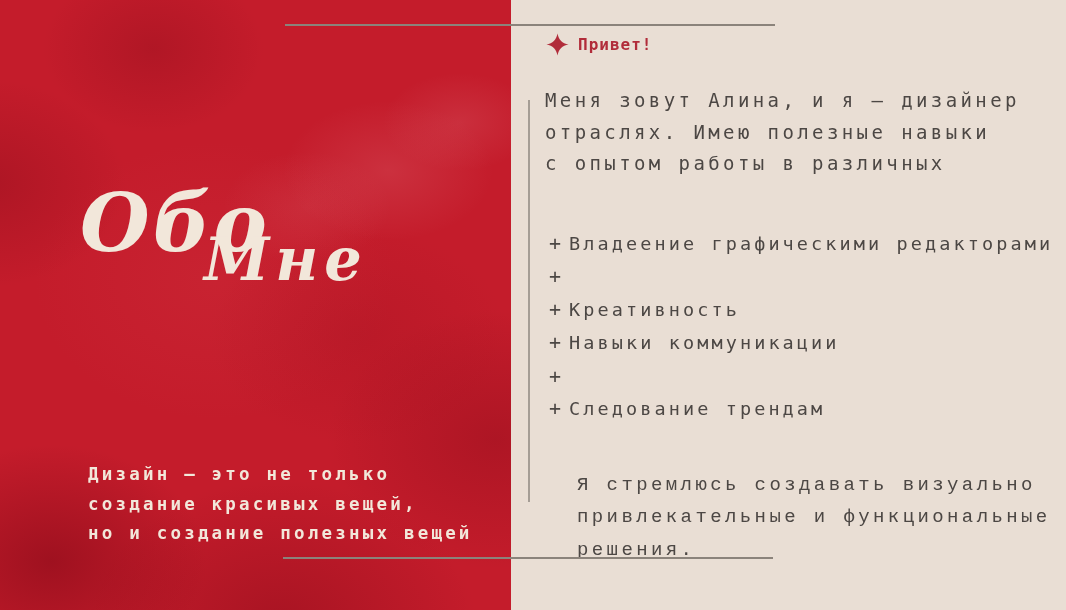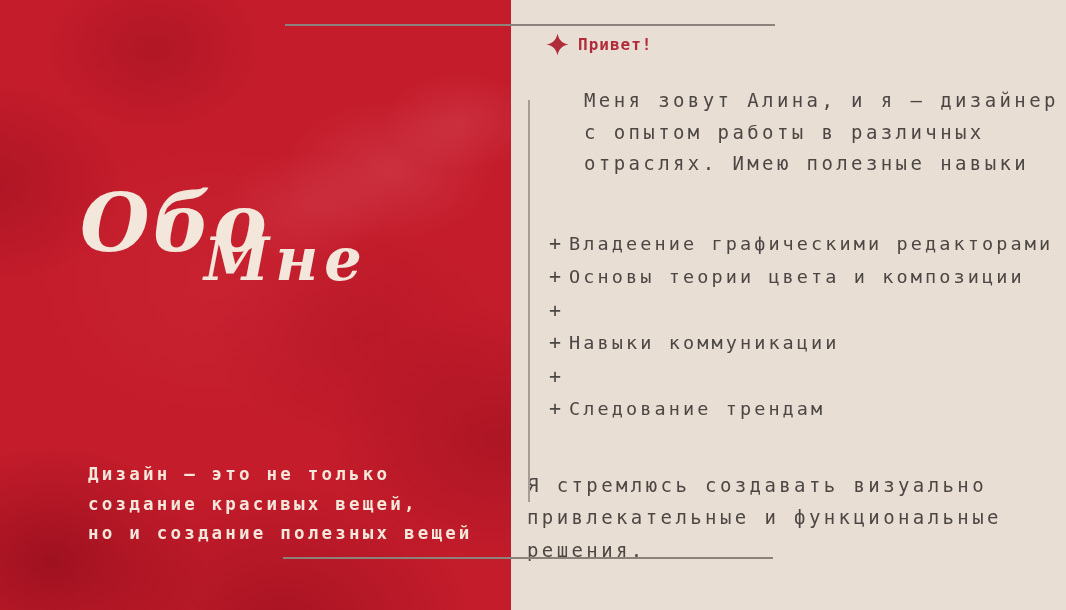--- a/index.html
+++ b/index.html
@@ -69,40 +69,41 @@
     color:var(--accent-red,#b12c3a);
     white-space:nowrap;
   }
   .sparkle{width:23px;height:23px;display:block;}
   .intro{
     position:absolute;left:545px;top:66px;
     font-size:19px;line-height:31.6px;letter-spacing:3.4px;
     color:var(--text-dark,#4c4744);
     white-space:nowrap;
   }
-  .intro .line{display:block;margin-left:39px;}
+  .intro .line{display:block;}
   .skills{
     position:absolute;left:549px;top:227px;
     margin:0;padding:0;list-style:none;
   }
   .skills li{
     display:flex;align-items:baseline;
     line-height:32.4px;
     font-size:18.5px;letter-spacing:3.1px;
     color:var(--text-dark,#4c4744);
     white-space:nowrap;
   }
   .skills .marker{
     font-size:20px;margin-right:8px;letter-spacing:0;
   }
   .outro{
-    position:absolute;left:527px;top:450px;
+    position:absolute;left:577px;top:450px;
     font-size:19px;line-height:32.3px;letter-spacing:3.4px;
     color:var(--text-dark,#4c4744);
     white-space:nowrap;
+    font-family:Liberation Mono, monospace;
   }
   .outro .line{display:block;}
   
   .rule{position:absolute;background:var(--line-gray,#8b837b);}
   .rule.top{left:285px;top:24px;width:490px;height:2px;}
   .rule.bottom{left:283px;top:557px;width:490px;height:2px;}
   .rule.vertical{left:528px;top:100px;width:2px;height:402px;background:#a59d95;}
 </style>
 </head>
 <body>
@@ -126,35 +127,35 @@
 
   <div class="greet">
     <svg class="sparkle" viewBox="0 0 24 24">
       <path d="M12 0.5 C13.3 7.1 16.9 10.7 23.5 12 C16.9 13.3 13.3 16.9 12 23.5 C10.7 16.9 7.1 13.3 0.5 12 C7.1 10.7 10.7 7.1 12 0.5 Z" fill="#b12c3a"></path>
     </svg>
     <span class="label">Привет!</span>
   </div>
 
   <p class="intro">
     <span class="line">Меня зовут Алина, и я — дизайнер</span>
+    <span class="line">отраслях. Имею полезные навыки</span>
     <span class="line">с опытом работы в различных</span>
-    <span class="line">отраслях. Имею полезные навыки</span>
   </p>
 
   <ul class="skills">
     <li>
       <span class="marker">+</span>
       <span>Владеение графическими редакторами</span>
     </li>
     <li>
       <span class="marker">+</span>
-      <span>Основы теории цвета и композиции</span>
     </li>
     <li>
       <span class="marker">+</span>
+      <span>Креативность</span>
     </li>
     <li>
       <span class="marker">+</span>
       <span>Навыки коммуникации</span>
     </li>
     <li>
       <span class="marker">+</span>
     </li>
     <li>
       <span class="marker">+</span>

